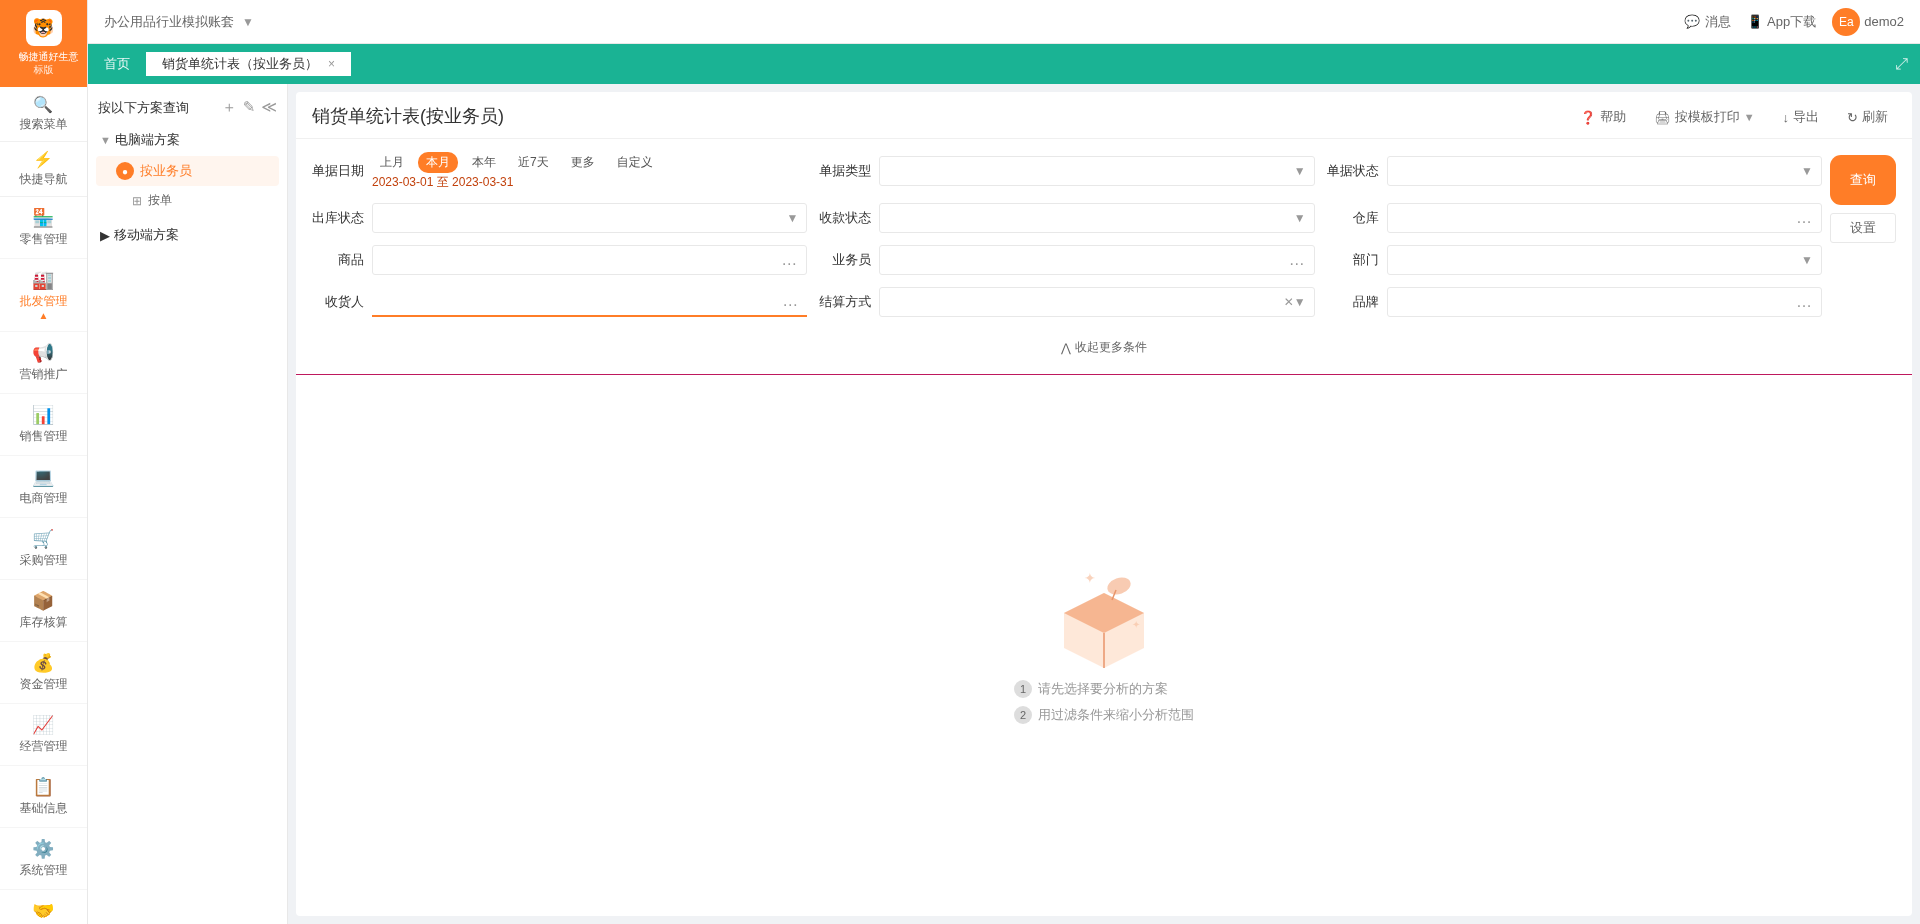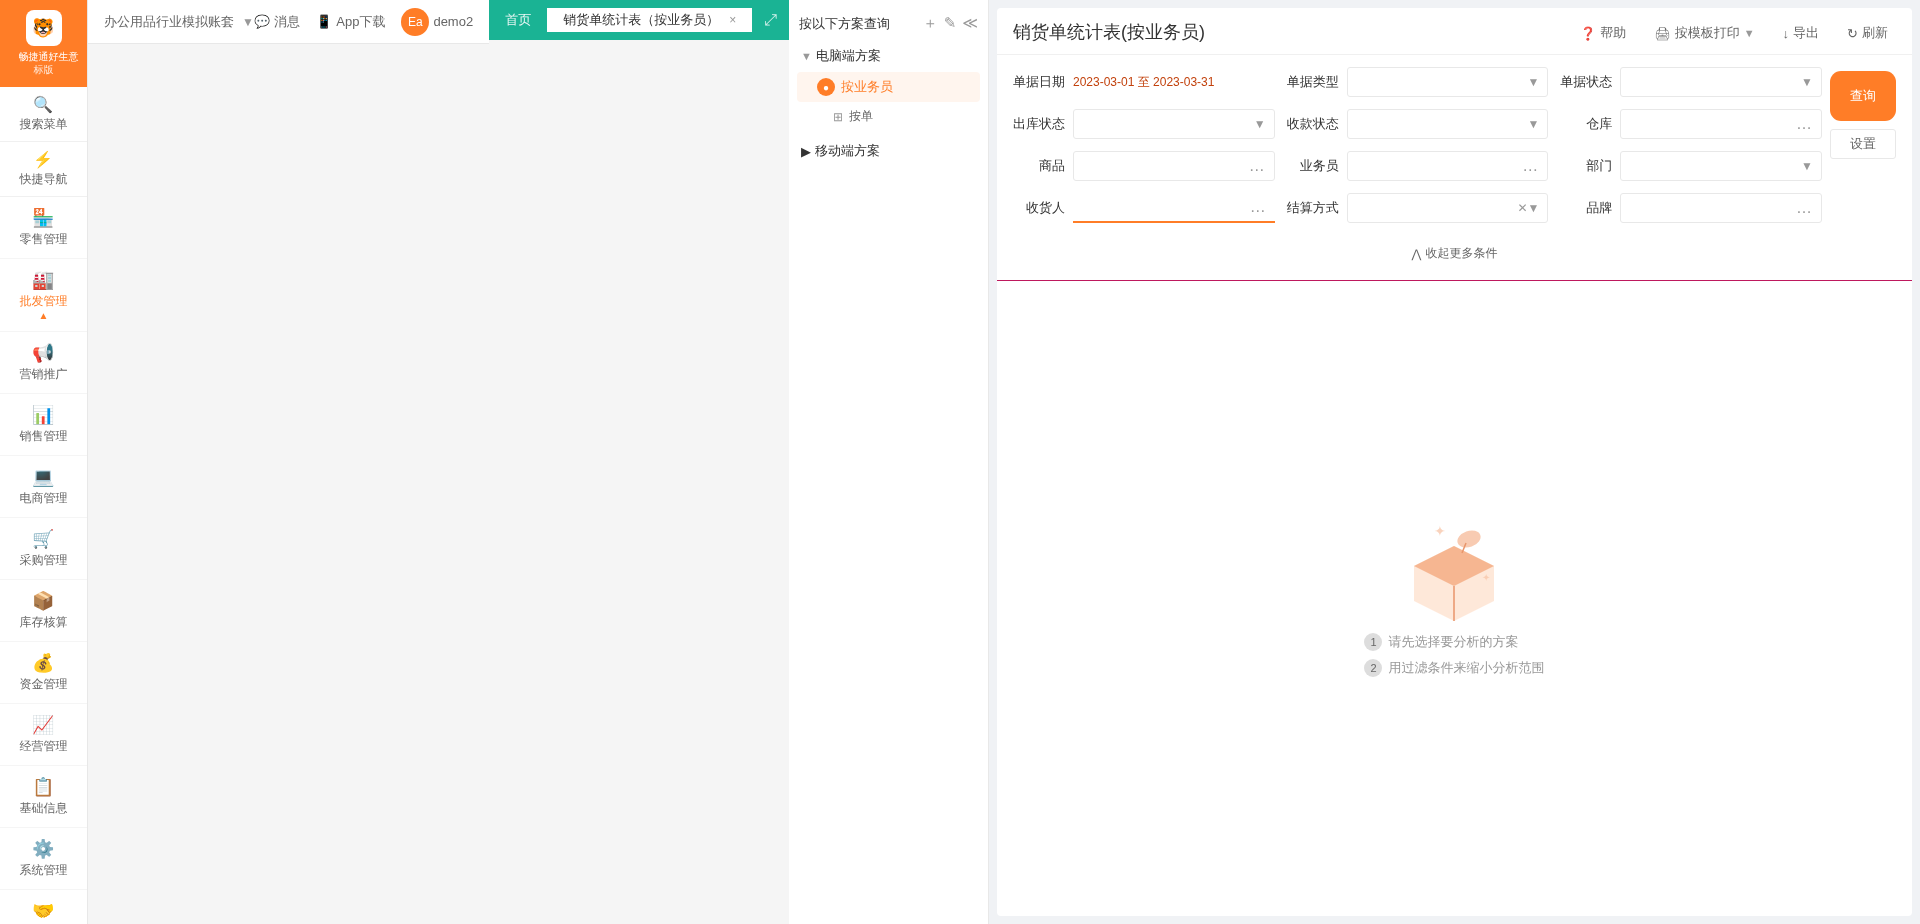--- a/index.html
+++ b/index.html
@@ -79,20 +79,21 @@
       font-size: 12px;
       border-bottom: 1px solid #f5f5f5;
       transition: color 0.2s;
     }
     .sidebar-item .s-icon { font-size: 18px; margin-bottom: 2px; }
 
     
     .main-area {
       flex: 1;
       display: flex;
+      flex-direction: column;
       overflow: hidden;
     }
 
     
     .top-navbar {
       height: 44px;
       background: #fff;
       display: flex;
       align-items: center;
       justify-content: space-between;
@@ -628,20 +629,28 @@
       </div>
 
       <div class="filter-area">
         <div class="filter-section">
           <div class="filter-fields">
 
             <div class="three-col-row">
               <div class="field-group">
                 <span class="field-label">单据日期</span>
                 <div class="field-control">
+                  <div class="date-range-control">
+                    <span class="date-btn">上月</span>
+                    <span class="date-btn active">本月</span>
+                    <span class="date-btn">本年</span>
+                    <span class="date-btn">近7天</span>
+                    <span class="date-btn">更多</span>
+                    <span class="date-btn">自定义</span>
+                  </div>
                   <div class="date-range-text">2023-03-01 至 2023-03-31</div>
                 </div>
               </div>
               <div class="field-group">
                 <span class="field-label">单据类型</span>
                 <div class="field-control">
                   <div class="select-control">
                     <span></span>
                     <span class="select-arrow">▼</span>
                   </div>

